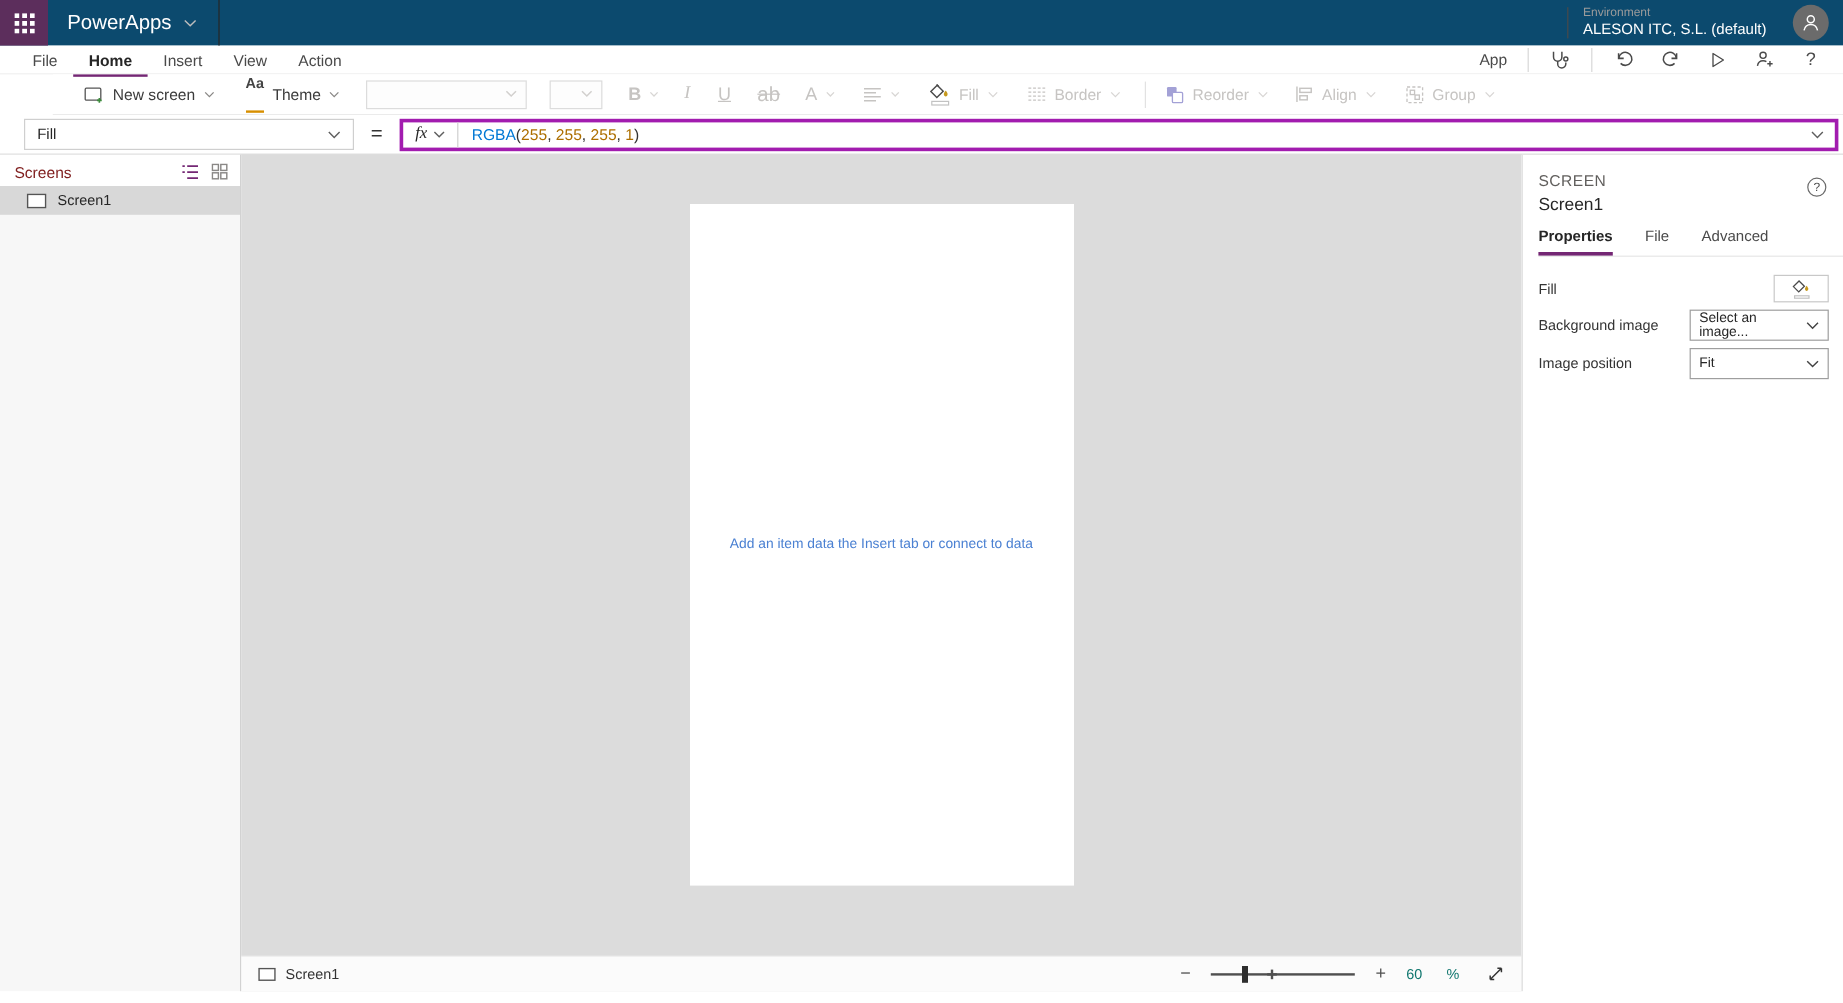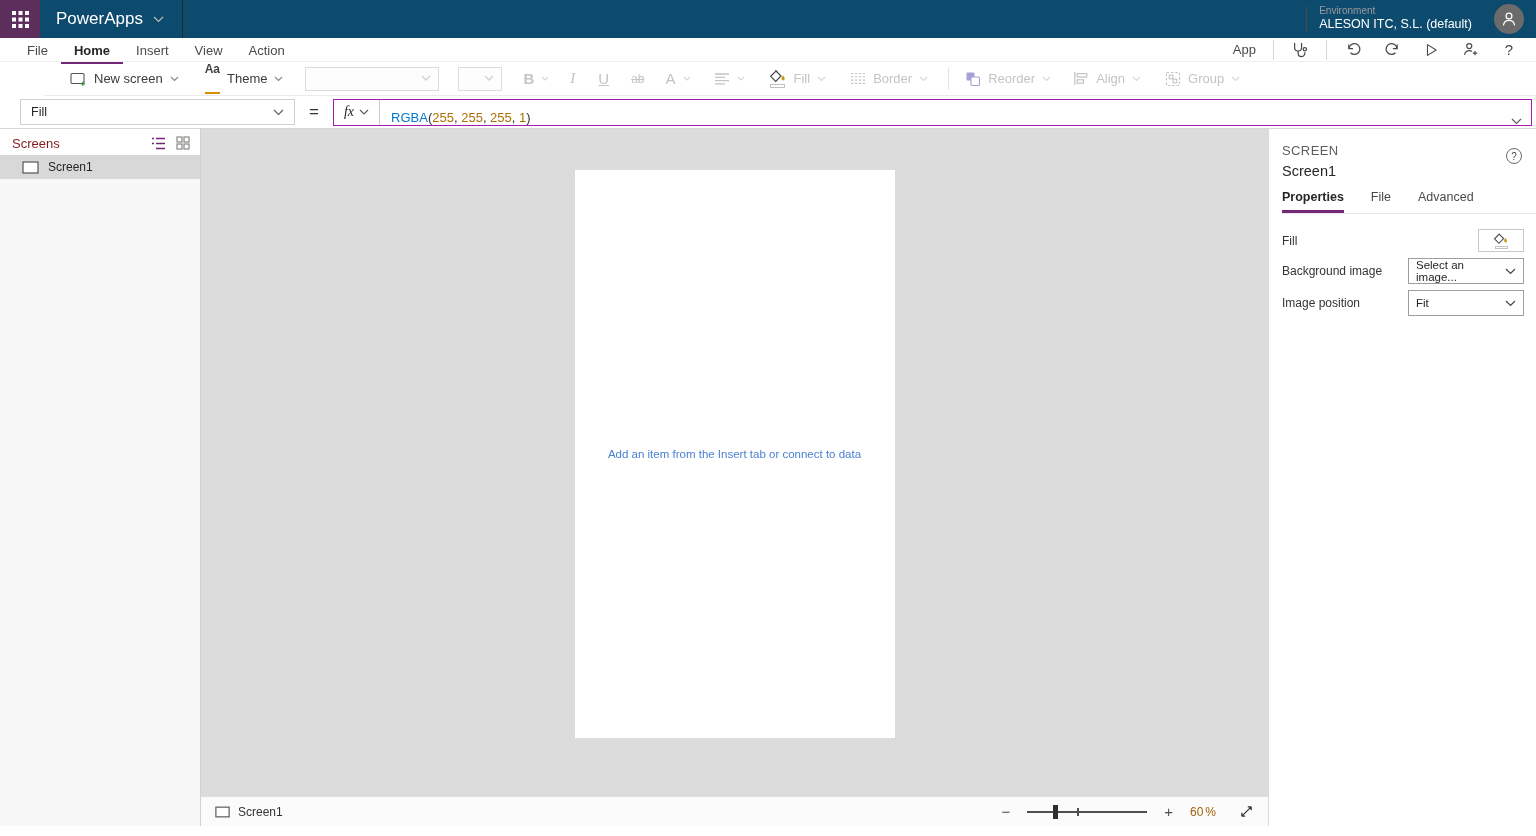--- a/index.html
+++ b/index.html
@@ -35,31 +35,31 @@
   .rb-item .chev { color:#8a8886; }
   .rb-item.disabled { color:#c6c4c2; }
   .rb-item.disabled .chev { color:#d8d6d4; }
   .aa-icon { font-size:12px; font-weight:bold; color:#444; border-bottom:2px solid #d78f00; line-height:1.1; padding-bottom:16px; }
   .dd-box { height:24px; border:1px solid #dcdcdc; background:#fdfdfd; display:flex; align-items:center; justify-content:flex-end; padding:0 7px; }
   .dd-box .chev { color:#d2d0ce; }
   .rb-letter { font-size:15px; color:#c6c4c2; }
   .rb-letter.b { font-weight:bold; }
   .rb-letter.i { font-style:italic; font-family:"Liberation Serif", serif; }
   .rb-letter.u { text-decoration:underline; }
-  .rb-letter.s { font-size:12px; text-decoration:line-through; }
+  .rb-letter.s { font-size:17px; text-decoration:line-through; }
   .rb-divider { width:1px; height:22px; background:#e2e2e2; margin:0 16px 0 20px; }
   .bucket-wrap { display:flex; flex-direction:column; align-items:center; }
   .swatch-bar { width:15px; height:4px; background:#fff; border:1px solid #c2c2c2; margin-top:1px; }
 
   
   .formulabar { height:33px; background:#fff; display:flex; align-items:center; padding-left:20px; border-bottom:1px solid #d6d6d6; }
   .prop-select { width:275px; height:26px; border:1px solid #cfcfcf; display:flex; align-items:center; padding:0 10px; font-size:12.5px; color:#262626; cursor:pointer; }
   .prop-select .chev { margin-left:auto; color:#5f5f5f; }
   .equals { margin:0 14px; font-size:17px; color:#333; }
-  .fx-box { flex:1; height:27px; border:1px solid #a21caf; display:flex; align-items:flex-end; margin-right:4px; }
+  .fx-box { flex:1; height:27px; border:3px solid #a21caf; display:flex; align-items:center; margin-right:4px; }
   .fx-label { height:100%; padding:0 10px; border-right:1px solid #cfcfcf; display:flex; align-items:center; gap:5px; cursor:pointer; }
   .fx-glyph { font-style:italic; font-family:"Liberation Serif", serif; font-size:14px; color:#262626; }
   .fx-label .chev { color:#5f5f5f; }
   .formula-text { padding-left:11px; font-size:13px; display:flex; align-items:center; white-space:pre; flex:1; }
   .tok-fn { color:#0078d4; }
   .tok-punct { color:#333; }
   .tok-num { color:#ad6f00; }
   .fx-expand { margin-left:auto; padding-right:9px; color:#5f5f5f; cursor:pointer; }
 
   
@@ -88,21 +88,21 @@
   .statusbar { height:30px; background:#fbfbfb; border-top:1px solid #dedede; display:flex; align-items:center; padding:0 14px; }
   .sb-left { display:flex; align-items:center; gap:8px; cursor:pointer; }
   .sb-screen-label { font-size:12px; color:#333; }
   .sb-right { margin-left:auto; display:flex; align-items:center; gap:17px; }
   .zoom-btn { font-size:15px; color:#4f4f4f; cursor:pointer; line-height:1; }
   .slider { position:relative; width:120px; height:16px; cursor:pointer; }
   .slider .track { position:absolute; top:7px; left:0; right:0; height:2px; background:#4f4f4f; }
   .slider .handle { position:absolute; left:26px; top:1px; width:5px; height:14px; background:#2e2e2e; }
   .slider .notch-v { position:absolute; left:50px; top:4px; width:2px; height:8px; background:#4f4f4f; }
   .slider .notch-h { position:absolute; left:47px; top:7px; width:8px; height:2px; background:#4f4f4f; }
-  .zoom-readout { display:flex; align-items:flex-end; gap:2px; font-size:12px; color:#a16207; }
+  .zoom-readout { display:flex; align-items:flex-end; gap:20px; font-size:12px; color:#0f766e; }
   .expand-icon { cursor:pointer; margin-left:6px; }
 
   
   .props-panel { width:268px; background:#fff; border-left:1px solid #dcdcdc; position:relative; }
   .pp-type { font-size:13px; color:#605e5c; letter-spacing:.4px; margin:14px 0 0 13px; }
   .pp-help { position:absolute; top:19px; right:14px; width:16px; height:16px; border:1px solid #6a6a6a; border-radius:50%; display:flex; align-items:center; justify-content:center; font-size:10px; color:#4a4a4a; cursor:pointer; }
   .pp-title { font-size:14.5px; color:#262626; margin:5px 0 0 13px; }
   .pp-tabs { display:flex; gap:27px; margin:11px 0 0 13px; border-bottom:1px solid #e6e6e6; padding-right:13px; margin-right:0; }
   .pp-tab { font-size:12.5px; color:#4a4a4a; padding-bottom:6px; cursor:pointer; }
   .pp-tab.active { font-weight:bold; color:#262626; border-bottom:3px solid #742774; }
@@ -422,21 +422,21 @@
             <rect x="1" y="1" width="15" height="11" fill="#fff" stroke="#555" stroke-width="1.2"></rect>
           </svg>
       </span>
       <span class="screen-row-label">Screen1</span>
     </div>
   </aside>
 
   <div class="canvas-area">
     <div class="canvas-viewport">
       <div class="page">
-        <div class="empty-text"><span>Add an item from the Insert tab or </span><a>connect to data</a></div>
+        <div class="empty-text"><span>Add an item data the Insert tab or </span><a>connect to data</a></div>
       </div>
     </div>
     <div class="statusbar">
       <div class="sb-left">
         <span>
           <svg width="15" height="12" viewBox="0 0 17 13">
               <rect x="1" y="1" width="15" height="11" fill="#fff" stroke="#555" stroke-width="1.3"></rect>
             </svg>
         </span>
         <span class="sb-screen-label">Screen1</span>

